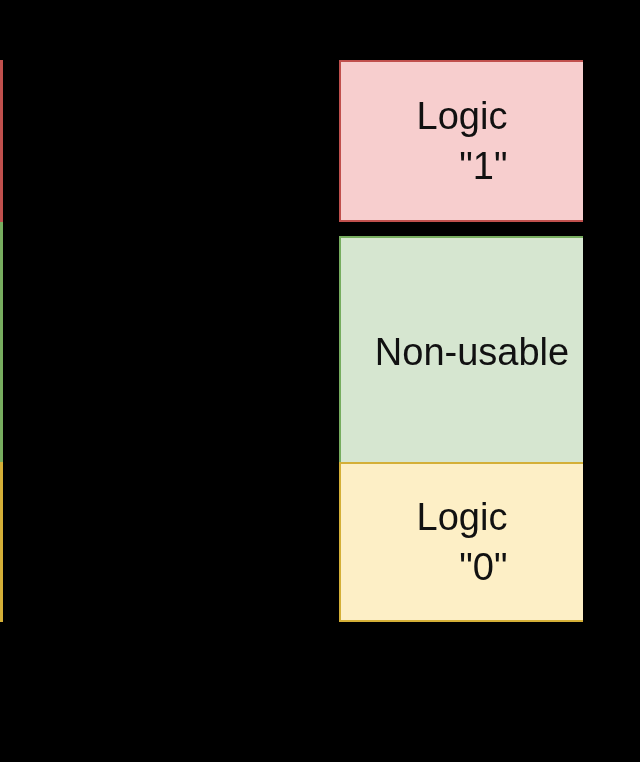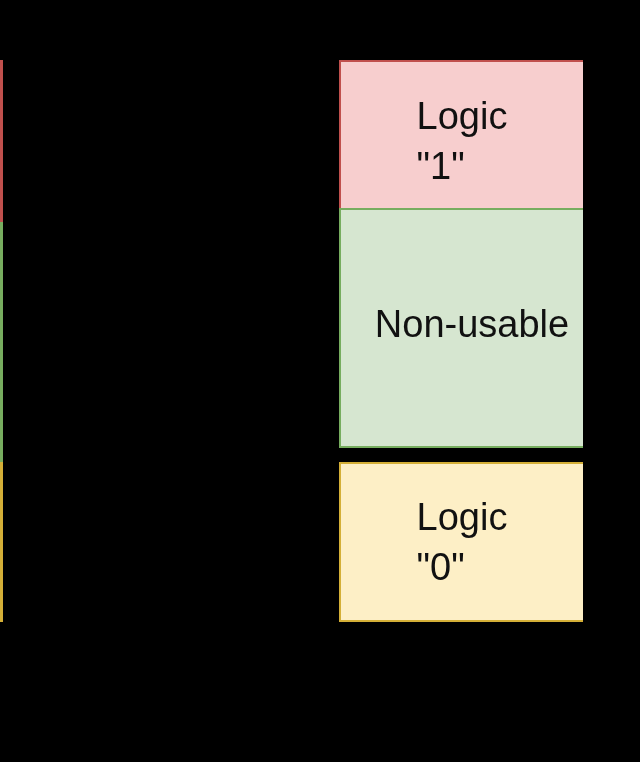--- a/index.html
+++ b/index.html
@@ -36,35 +36,35 @@
     width: 244px;              
     box-sizing: border-box;
     display: flex;
     flex-direction: column;
     align-items: center;
     justify-content: center;
     color: #111111;
     font-size: 38px;
     line-height: 1.32;
     letter-spacing: 0px;
-    text-align: left;
+    text-align: right;
     white-space: nowrap;
     overflow: hidden;
   }
   .region .line { display: block; }
 
   .region-logic1 {
     top: 60px;
     height: 162px;
     background: #F7CECE;
     border: 2px solid #C0504D;
     border-right: none;
   }
   .region-nonusable {
-    top: 208px;
+    top: 236px;
     height: 240px;
     background: #D6E6D0;
     border: 2px solid #77AD5F;
     border-right: none;
     padding-left: 20px;
   }
   .region-logic0 {
     top: 462px;
     height: 160px;
     background: #FDEFC6;

